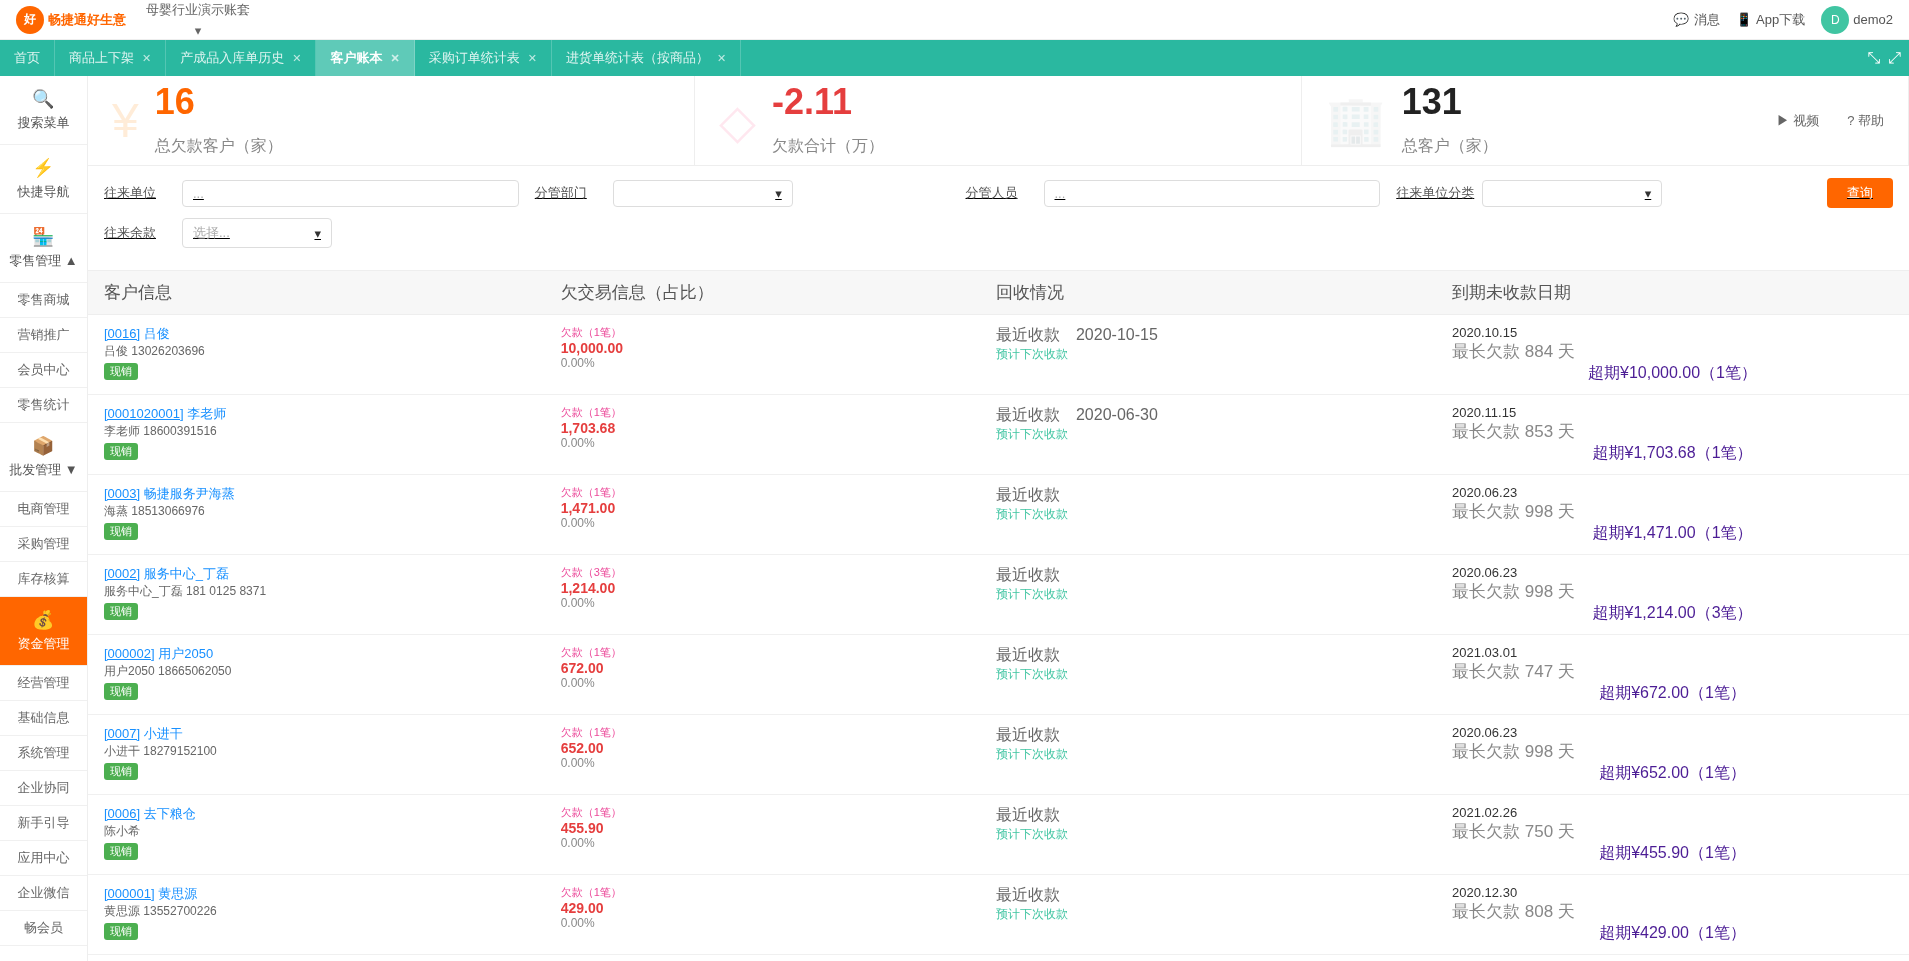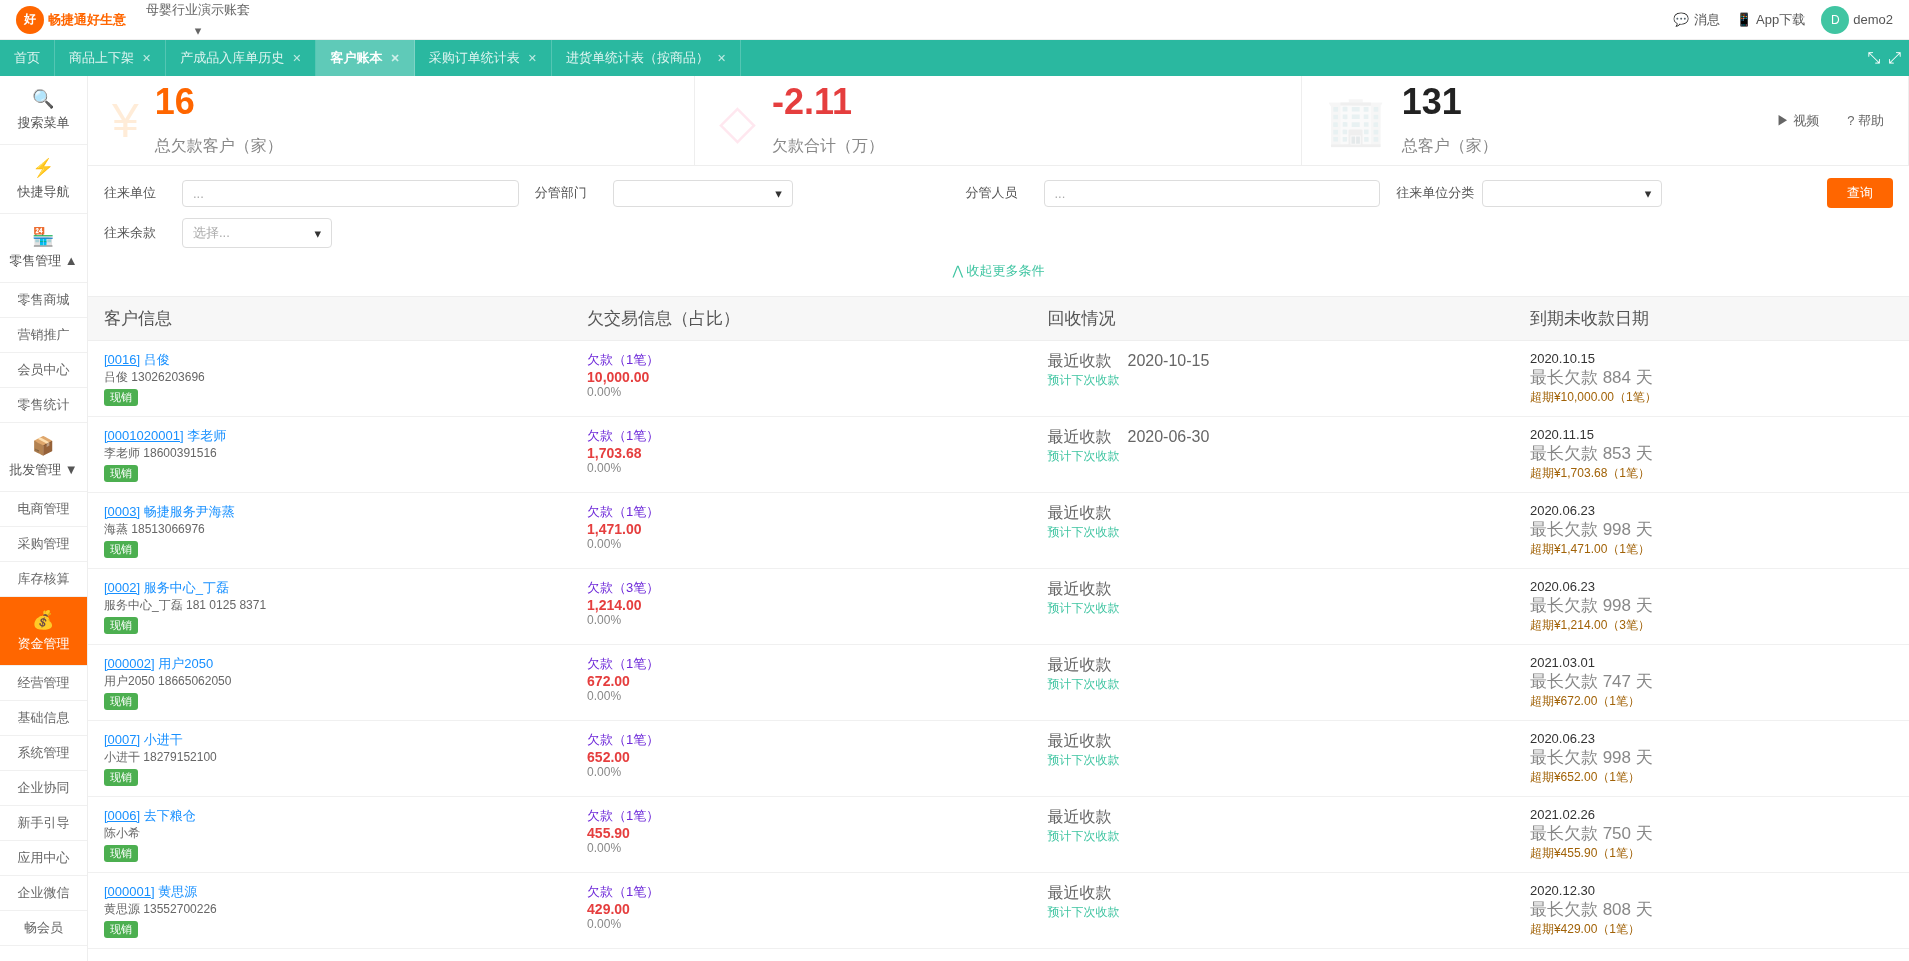--- a/index.html
+++ b/index.html
@@ -83,21 +83,21 @@
     .stat-label { font-size: 16px; color: #888; margin-top: 16px; }
     .stat-actions { margin-left: auto; display: flex; gap: 28px; align-items: center; font-size: 12px; color: #666; }
 
     
     .filter-area {
       background: #fff;
       padding: 12px 16px;
       border-bottom: 1px solid #eee;
       flex-shrink: 0;
     }
-    .filter-row { display: flex; align-items: center; gap: 16px; margin-bottom: 10px; }
+    .filter-row { display: flex; align-items: center; gap: 16px; margin-bottom: 10px; text-decoration: underline; }
     .filter-item { display: flex; align-items: center; gap: 8px; flex: 1; }
     .filter-label { color: #555; font-size: 13px; white-space: nowrap; min-width: 70px; }
     .filter-input { border: 1px solid #ddd; border-radius: 4px; padding: 5px 10px; flex: 1; color: #333; cursor: pointer; display: flex; align-items: center; justify-content: space-between; min-width: 150px; }
     .filter-select { border: 1px solid #ddd; border-radius: 4px; padding: 5px 10px; color: #333; cursor: pointer; display: flex; align-items: center; gap: 4px; min-width: 180px; background: #fff; justify-content: space-between; }
     .filter-btn { background: #ff6600; color: #fff; border: none; border-radius: 4px; padding: 6px 20px; cursor: pointer; font-size: 13px; }
     .collapse-row { text-align: center; color: #40c5a2; font-size: 12px; cursor: pointer; padding: 4px 0; }
 
     
     .results-bar {
       background: #fff;
@@ -120,29 +120,29 @@
     thead th { padding: 10px 16px; text-align: left; font-size: 17px; color: #555; font-weight: normal; border-bottom: 1px solid #eee; }
     tbody tr { border-bottom: 1px solid #f0f0f0; }
     tbody td { padding: 10px 16px; font-size: 13px; color: #333; vertical-align: top; }
 
     .customer-name { color: #1890ff; cursor: pointer; font-size: 13px; }
     .customer-id { color: #1890ff; text-decoration: underline; }
     .customer-phone { color: #666; font-size: 12px; }
     .customer-tag { display: inline-block; background: #4caf50; color: #fff; border-radius: 3px; padding: 1px 6px; font-size: 11px; margin-top: 3px; }
 
     .debt-amount { color: #e53e3e; font-size: 14px; font-weight: bold; }
-    .debt-count { color: #6d28d9; font-size: 13px; }
+    .debt-count { color: #ec4899; font-size: 11px; }
     .debt-percent { color: #888; font-size: 12px; }
 
     .last-collect { font-size: 16px; color: #666; }
     .next-collect { font-size: 12px; color: #40c5a2; }
 
     .overdue-date { font-size: 13px; color: #333; }
     .overdue-days { font-size: 17px; color: #888; }
-    .overdue-amount { color: #a16207; font-size: 12px; cursor: pointer; }
+    .overdue-amount { color: #4c1d95; font-size: 16px; cursor: pointer; text-align: center; }
 
     .scrollbar-y::-webkit-scrollbar { width: 6px; }
     .scrollbar-y::-webkit-scrollbar-thumb { background: #ccc; border-radius: 3px; }
   </style>
 </head>
 <body>
 
 <div class="top-header">
   <div class="top-header-left">
     <div class="logo-area">
@@ -331,24 +331,20 @@
         <button class="filter-btn">查询</button>
       </div>
       <div class="filter-row">
         <div class="filter-item">
           <span class="filter-label">往来余款</span>
           <div class="filter-select" style="min-width:150px;">
             <span style="color:#aaa;">选择...</span>
             <span>▾</span>
           </div>
         </div>
-      </div>
-      <div class="collapse-row">
-        <span>⋀</span>
-        <span>收起更多条件</span>
       </div>
     </div>
 
 
     <div class="table-container scrollbar-y">
       <table>
         <thead>
           <tr>
             <th>客户信息</th>
             <th>欠交易信息（占比）</th>

